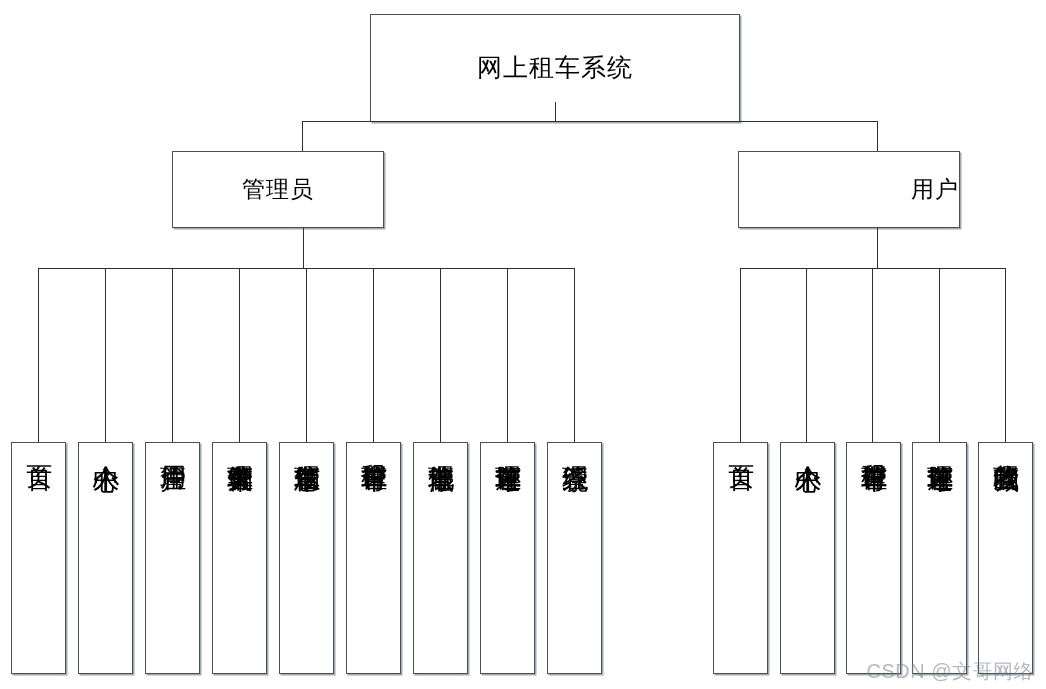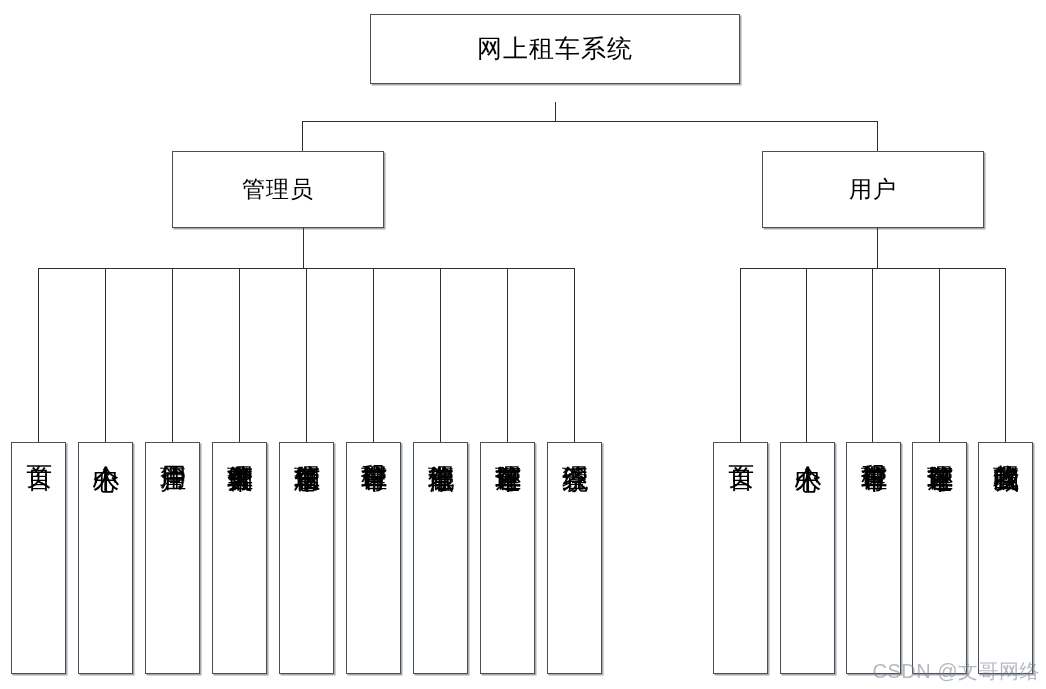--- a/index.html
+++ b/index.html
@@ -55,53 +55,53 @@
   
   .ln{
     position:absolute;
     background:#2b2f33;
   }
   .ln.v{ width:1px; }
   .ln.h{ height:1px; }
 
   .watermark{
     position:absolute;
-    right:6px;
+    right:12px;
     bottom:4px;
     font-size:20px;
     color:rgba(120,128,138,0.55);
     font-family:"Liberation Sans","DejaVu Sans",sans-serif;
     letter-spacing:0.5px;
     white-space:nowrap;
     pointer-events:none;
     user-select:none;
   }
 </style>
 </head>
 <body>
 
 <div id="diagram">
 
-  <div class="node h-text shadowed" style="left:370px;top:14px;width:370px;height:70px;">
+  <div class="node h-text shadowed" style="left:370px;top:14px;width:370px;height:108px;">
     <span>网上租车系统</span>
   </div>
 
   <div class="ln v" style="left:555px;top:102px;height:20px;"></div>
 
   <div class="ln h" style="left:302px;top:121px;width:576px;"></div>
 
   <div class="ln v" style="left:302px;top:121px;height:31px;"></div>
 
   <div class="ln v" style="left:877px;top:121px;height:31px;"></div>
 
   <div class="node h-text lvl2 shadowed" style="left:172px;top:151px;width:212px;height:77px;">
     <span>管理员</span>
   </div>
 
-  <div class="node h-text lvl2 shadowed" style="left:762px;top:151px;width:222px;height:77px;">
+  <div class="node h-text lvl2 shadowed" style="left:738px;top:151px;width:222px;height:77px;justify-content:flex-end;">
     <span>用户</span>
   </div>
 
   <div class="ln v" style="left:303px;top:228px;height:41px;"></div>
 
   <div class="ln h" style="left:38px;top:268px;width:537px;"></div>
 
   <div class="ln v" style="left:38px;top:268px;height:174px;"></div>
   <div class="ln v" style="left:105px;top:268px;height:174px;"></div>
   <div class="ln v" style="left:172px;top:268px;height:174px;"></div>

